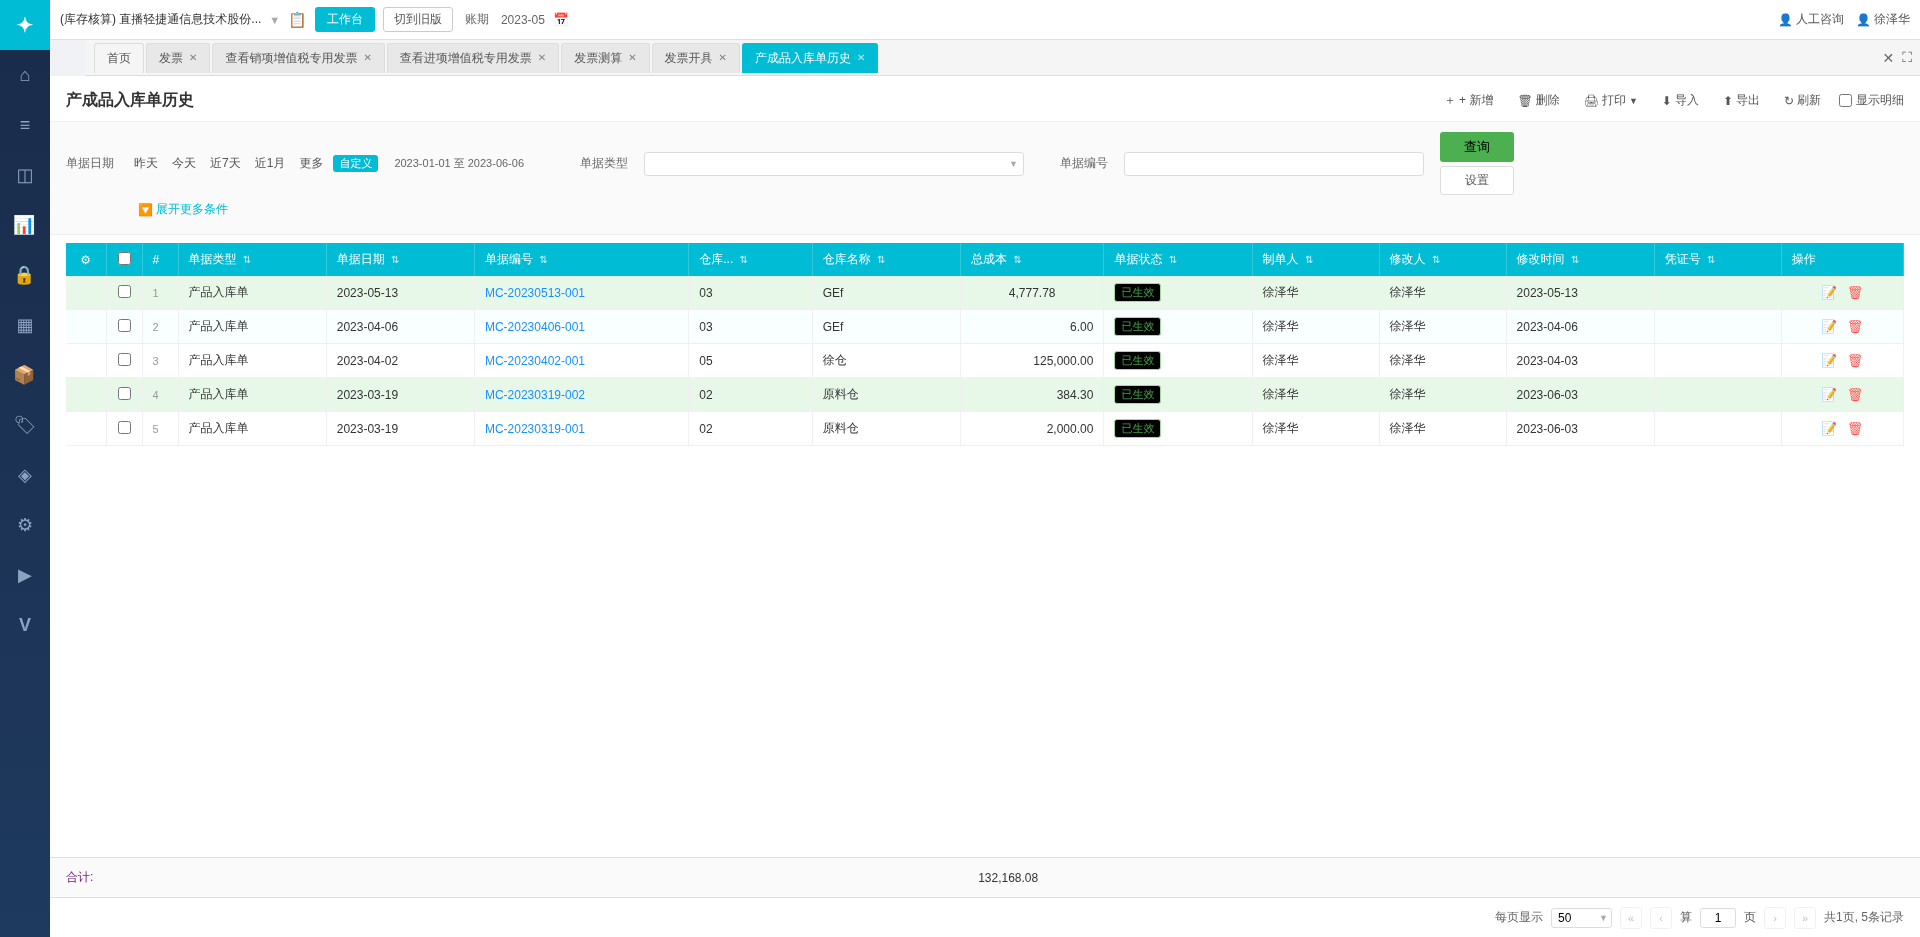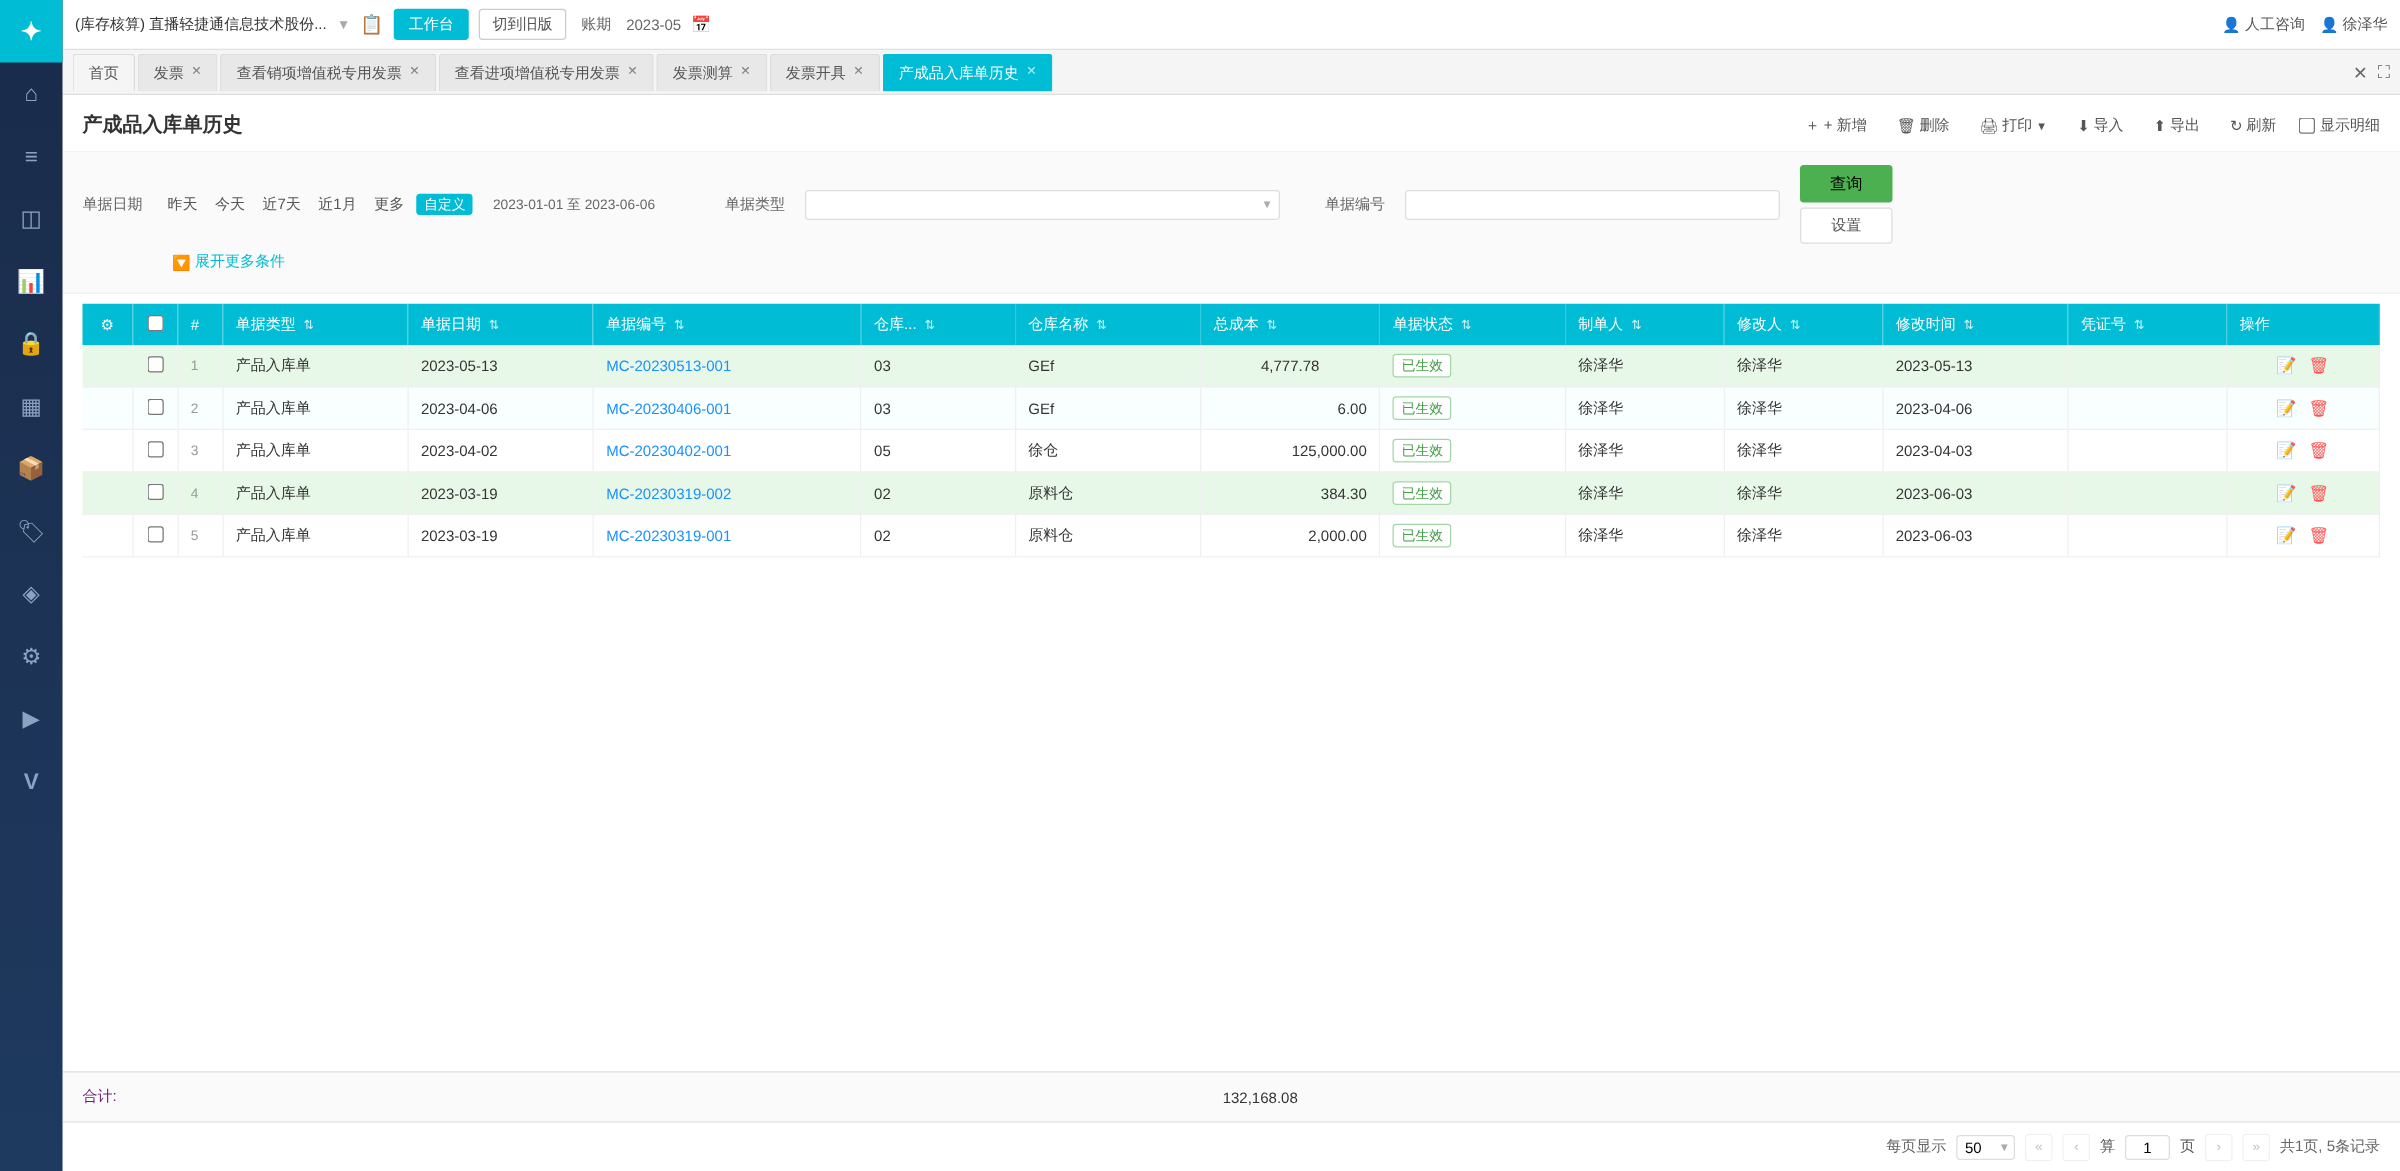--- a/index.html
+++ b/index.html
@@ -119,20 +119,21 @@
     .tab-bar {
       height: 36px;
       background: #f5f5f5;
       border-bottom: 1px solid #ddd;
       display: flex;
       align-items: center;
       padding: 0 8px;
       gap: 2px;
       flex-shrink: 0;
       overflow: hidden;
+      margin-left: 36px;
     }
     .tab {
       height: 30px;
       padding: 0 12px;
       display: flex;
       align-items: center;
       gap: 6px;
       cursor: pointer;
       font-size: 12px;
       color: #555;
@@ -371,21 +372,21 @@
     }
     .data-table tbody td:first-child {
       text-align: center;
       color: #999;
     }
     .row-num {
       color: #999;
       font-size: 11px;
     }
     .status-badge {
-      background: #ffffff;
+      background: #000000;
       color: #43a047;
       border: 1px solid #a5d6a7;
       border-radius: 3px;
       padding: 1px 6px;
       font-size: 11px;
       display: inline-block;
     }
     .link-text {
       color: #1890ff;
       cursor: pointer;
@@ -443,21 +444,21 @@
       background: white;
       flex-shrink: 0;
       gap: 8px;
       font-size: 12px;
       color: #555;
     }
     .per-page-label { color: #666; }
     .per-page-select {
       border: 1px solid #ddd;
       border-radius: 3px;
-      padding: 2px 18px 2px 6px;
+      padding: 2px 32px 2px 6px;
       font-size: 12px;
       appearance: none;
       cursor: pointer;
       outline: none;
       background: white;
     }
     .page-nav-btn {
       width: 22px;
       height: 22px;
       border: 1px solid #ddd;

